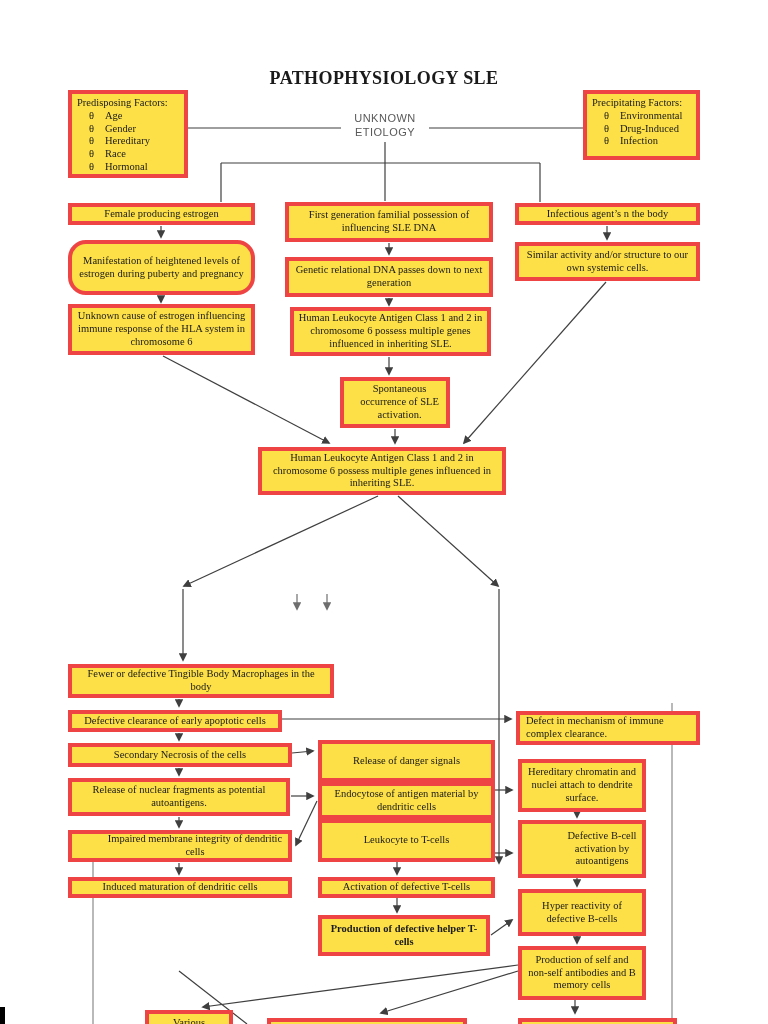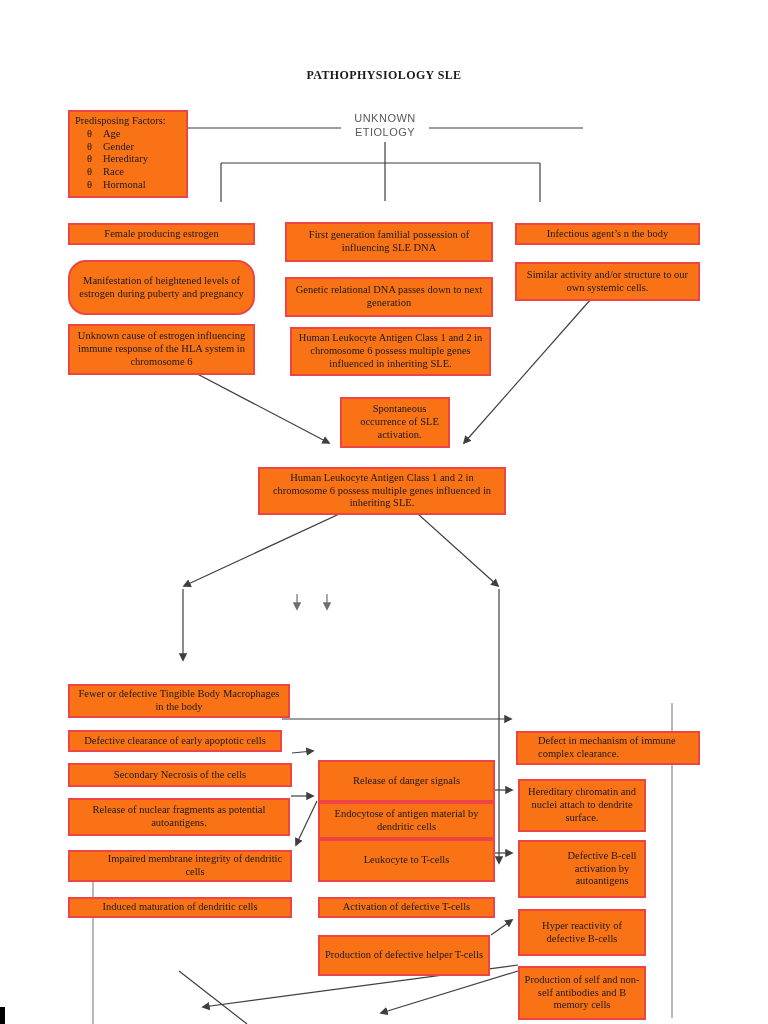--- a/index.html
+++ b/index.html
@@ -2,38 +2,38 @@
 <html><head>
 <meta charset="utf-8">
 <style>
   html,body{margin:0;padding:0;background:#ffffff;}
   #canvas{
     position:relative;width:768px;height:1024px;background:#ffffff;
     font-family:"Liberation Serif", serif;color:#1a1a1a;overflow:hidden;
   }
   #wires{position:absolute;left:0;top:0;width:768px;height:1024px;}
   .node{
-    position:absolute;border:2px solid #ef4444;background:#f97316;
+    position:absolute;border:4px solid #ef4444;background:#fde047;
     display:flex;align-items:center;justify-content:center;text-align:center;
-    font-size:10.5px;line-height:1.22;padding:1px 4px;box-sizing:border-box;margin-top:20px;
+    font-size:10.5px;line-height:1.22;padding:1px 4px;box-sizing:border-box;
   }
   .page-title{
     position:absolute;left:0;top:68px;width:768px;text-align:center;
-    font-size:12px;font-weight:bold;letter-spacing:0.4px;
+    font-size:18px;font-weight:bold;letter-spacing:0.4px;
   }
   .etiology{
     position:absolute;left:330px;top:111px;width:110px;text-align:center;
     font-family:"Liberation Sans", sans-serif;font-size:11px;line-height:1.3;
     color:#595959;letter-spacing:0.5px;
   }
   .factors{align-items:flex-start;justify-content:flex-start;text-align:left;
     flex-direction:column;padding:3px 5px;overflow:hidden;}
   .factors .f-item{display:block;padding-left:12px;white-space:nowrap;}
   .factors .f-bullet{display:inline-block;width:16px;}
-  .left-align{justify-content:flex-start;text-align:left;padding-left:20px;padding-right:6px;}
+  .left-align{justify-content:flex-start;text-align:left;padding-left:6px;padding-right:6px;}
   .top-align{align-items:flex-start;padding-top:3px;}
   .artifact{position:absolute;left:0;top:1007px;width:5px;height:17px;background:#000;}
 </style>
 </head>
 <body>
 
 <div id="canvas">
 
   <svg id="wires" viewBox="0 0 768 1024">
     <defs>
@@ -119,47 +119,53 @@
 
   <div class="node factors" style="left:68px;top:90px;width:120px;height:88px;">
     <span>Predisposing Factors:</span>
     <span class="f-item"><span class="f-bullet">θ</span><span>Age</span></span>
     <span class="f-item"><span class="f-bullet">θ</span><span>Gender</span></span>
     <span class="f-item"><span class="f-bullet">θ</span><span>Hereditary</span></span>
     <span class="f-item"><span class="f-bullet">θ</span><span>Race</span></span>
     <span class="f-item"><span class="f-bullet">θ</span><span>Hormonal</span></span>
   </div>
 
+  <div class="node factors" style="left:583px;top:90px;width:117px;height:70px;">
+    <span>Precipitating Factors:</span>
+    <span class="f-item"><span class="f-bullet">θ</span><span>Environmental</span></span>
+    <span class="f-item"><span class="f-bullet">θ</span><span>Drug-Induced</span></span>
+    <span class="f-item"><span class="f-bullet">θ</span><span>Infection</span></span>
+  </div>
 
   <div class="node" style="left:68px;top:203px;width:187px;height:22px;">Female producing estrogen</div>
   <div class="node" style="left:68px;top:240px;width:187px;height:55px;border-radius:18px;">Manifestation of heightened levels of estrogen during puberty and pregnancy</div>
   <div class="node" style="left:68px;top:304px;width:187px;height:51px;">Unknown cause of estrogen influencing immune response of the HLA system in chromosome 6</div>
 
   <div class="node" style="left:285px;top:202px;width:208px;height:40px;">First generation familial possession of influencing SLE DNA</div>
   <div class="node" style="left:285px;top:257px;width:208px;height:40px;">Genetic relational DNA passes down to next generation</div>
   <div class="node" style="left:290px;top:307px;width:201px;height:49px;">Human Leukocyte Antigen Class 1 and 2 in chromosome 6 possess multiple genes influenced in inheriting SLE.</div>
   <div class="node" style="left:340px;top:377px;width:110px;height:51px;padding-left:13px;">Spontaneous occurrence of SLE activation.</div>
 
   <div class="node" style="left:515px;top:203px;width:185px;height:22px;">Infectious agent’s n the body</div>
   <div class="node" style="left:515px;top:242px;width:185px;height:39px;">Similar activity and/or structure to our own systemic cells.</div>
 
   <div class="node" style="left:258px;top:447px;width:248px;height:48px;">Human Leukocyte Antigen Class 1 and 2 in chromosome 6 possess multiple genes influenced in inheriting SLE.</div>
 
-  <div class="node" style="left:68px;top:664px;width:222px;height:34px;">Fewer or defective Tingible Body Macrophages in the body</div>
+  <div class="node" style="left:68px;top:664px;width:266px;height:34px;">Fewer or defective Tingible Body Macrophages in the body</div>
   <div class="node" style="left:68px;top:710px;width:214px;height:22px;">Defective clearance of early apoptotic cells</div>
   <div class="node" style="left:68px;top:743px;width:224px;height:24px;">Secondary Necrosis of the cells</div>
   <div class="node" style="left:68px;top:778px;width:222px;height:38px;">Release of nuclear fragments as potential autoantigens.</div>
   <div class="node" style="left:68px;top:830px;width:224px;height:32px;padding-left:34px;">Impaired membrane integrity of dendritic cells</div>
   <div class="node" style="left:68px;top:877px;width:224px;height:21px;">Induced maturation of dendritic cells</div>
 
   <div class="node" style="left:318px;top:740px;width:177px;height:42px;">Release of danger signals</div>
   <div class="node" style="left:318px;top:782px;width:177px;height:37px;">Endocytose of antigen material by dendritic cells</div>
   <div class="node" style="left:318px;top:819px;width:177px;height:43px;">Leukocyte to T-cells</div>
   <div class="node" style="left:318px;top:877px;width:177px;height:21px;">Activation of defective T-cells</div>
-  <div class="node" style="left:318px;top:915px;width:172px;height:41px;">Production of defective helper T-cells</div>
+  <div class="node" style="left:318px;top:915px;width:172px;height:41px;font-weight:bold;">Production of defective helper T-cells</div>
 
   <div class="node left-align" style="left:516px;top:711px;width:184px;height:34px;">Defect in mechanism of immune complex clearance.</div>
   <div class="node" style="left:518px;top:759px;width:128px;height:53px;">Hereditary chromatin and nuclei attach to dendrite surface.</div>
   <div class="node" style="left:518px;top:820px;width:128px;height:58px;padding-left:44px;">Defective B-cell activation by autoantigens</div>
   <div class="node" style="left:518px;top:889px;width:128px;height:47px;">Hyper reactivity of defective B-cells</div>
   <div class="node" style="left:518px;top:946px;width:128px;height:54px;">Production of self and non-self antibodies and B memory cells</div>
 
   <div class="node top-align" style="left:145px;top:1010px;width:88px;height:30px;">Various</div>
   <div class="node" style="left:267px;top:1018px;width:200px;height:20px;"></div>
   <div class="node" style="left:518px;top:1018px;width:159px;height:20px;"></div>

